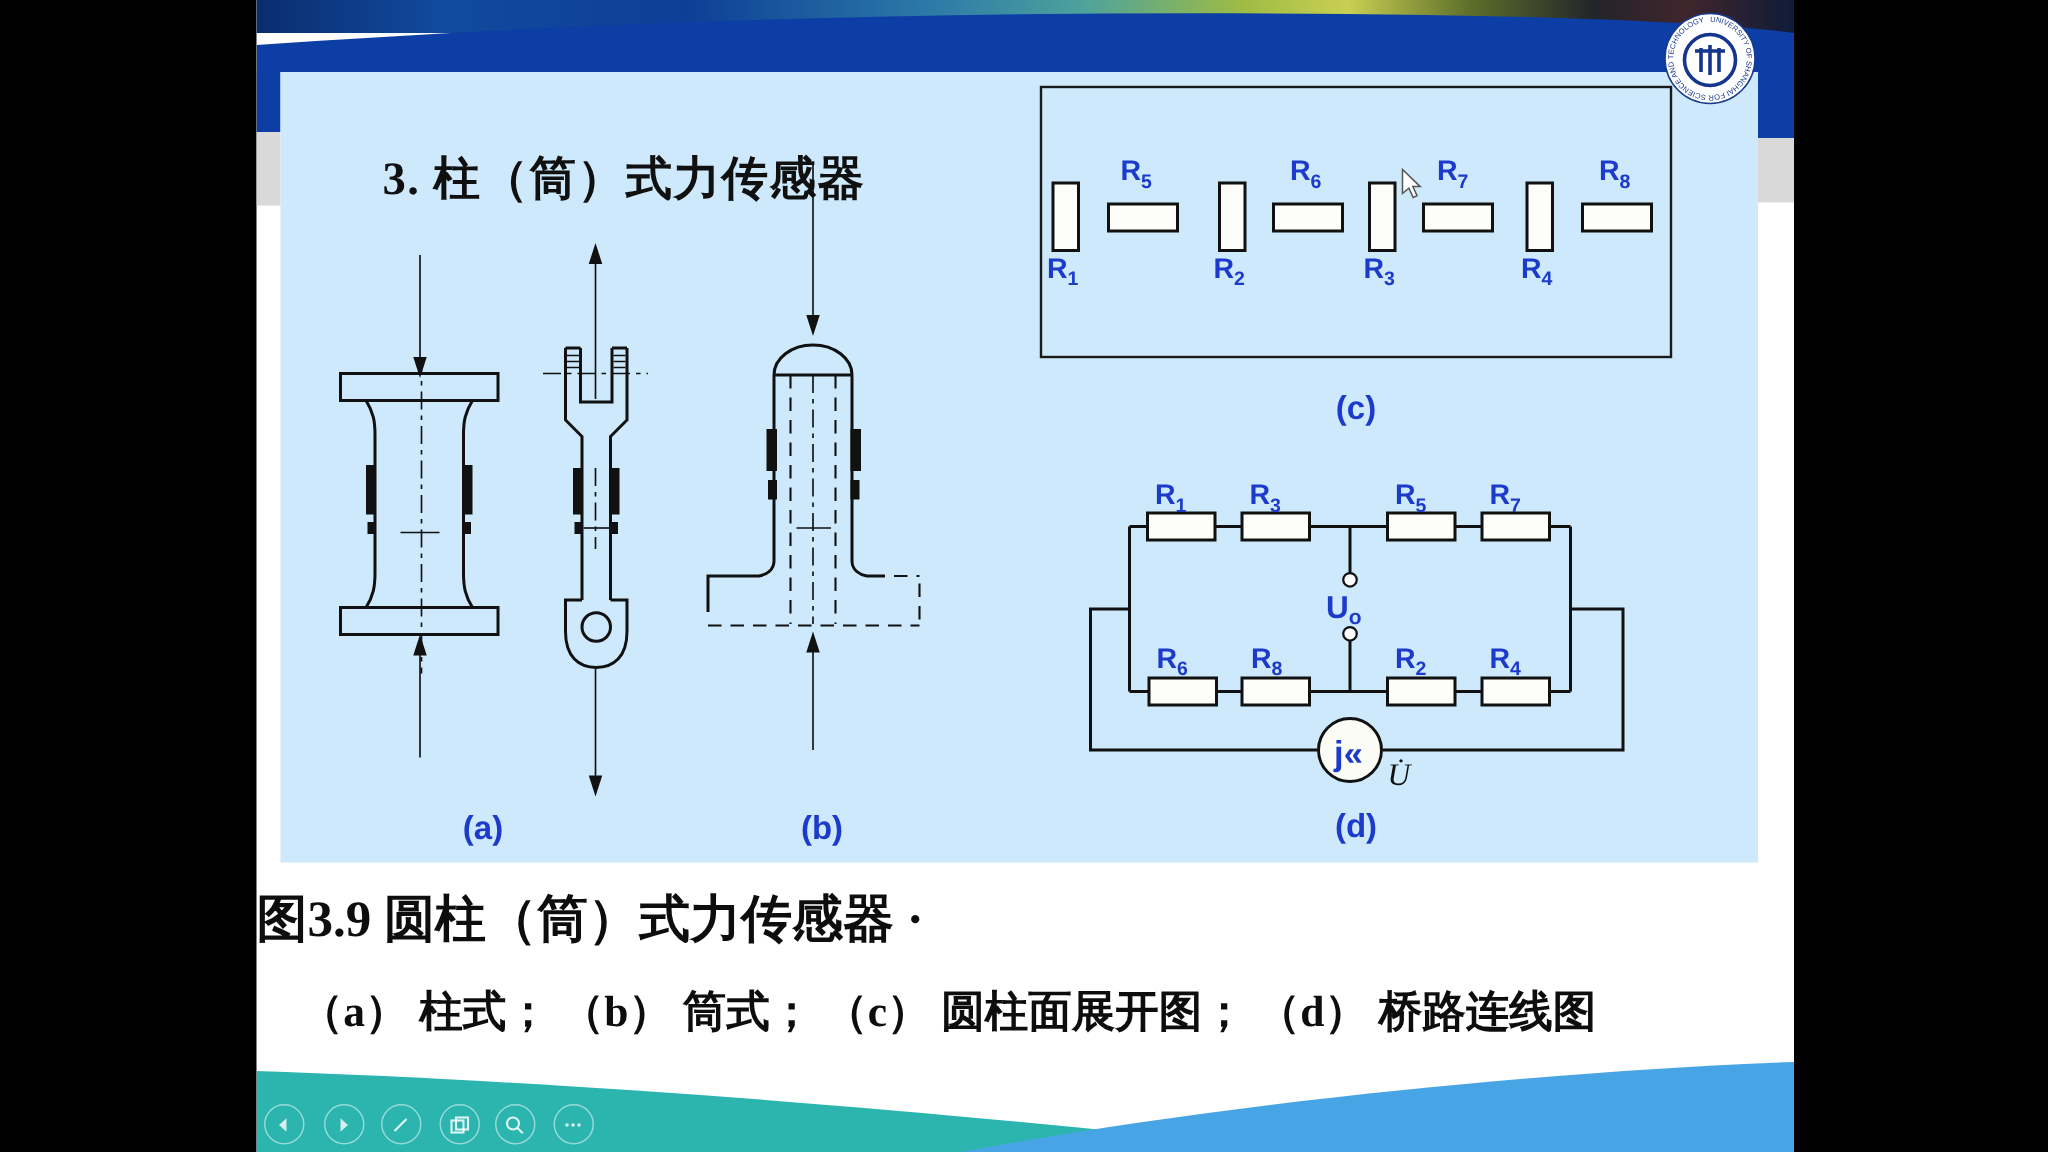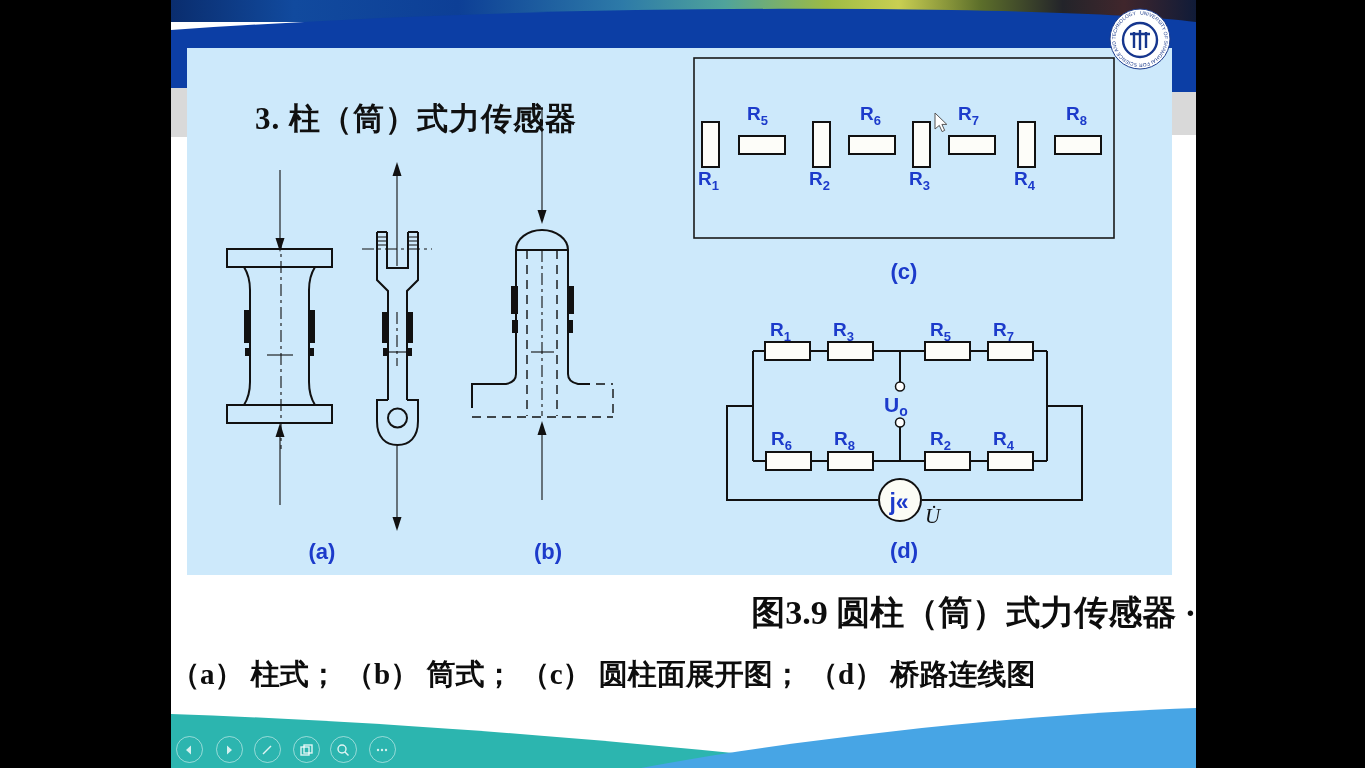--- a/index.html
+++ b/index.html
@@ -37,23 +37,23 @@
   .figs .src{fill:#fbfcf5;stroke:#111;stroke-width:2;}
   .figs text{stroke:none;}
   .rlab{font:bold 19px "Liberation Sans","DejaVu Sans",sans-serif;fill:#1c3bcb;}
   .rlab .sub{font-size:13px;}
   .uo{font:bold 21px "Liberation Sans","DejaVu Sans",sans-serif;fill:#1c3bcb;}
   .uo .sub{font-size:14px;}
   .figlab{font:bold 22px "Liberation Sans","DejaVu Sans",sans-serif;fill:#1c3bcb;text-anchor:middle;}
   .srcglyph{font:bold 23px "Liberation Sans","DejaVu Sans",sans-serif;fill:#1c3bcb;text-anchor:middle;}
   .udot{font:italic 21px "Liberation Serif","DejaVu Serif",serif;fill:#111;}
 
-  .caption1{position:absolute;left:0;top:590px;width:1025px;text-align:right;
+  .caption1{position:absolute;left:0;top:590px;width:1025px;text-align:left;
     font:bold 34px "Liberation Serif","DejaVu Serif",serif;color:#0d0d0d;}
-  .caption2{position:absolute;left:0;top:655px;width:922px;text-align:left;white-space:nowrap;
+  .caption2{position:absolute;left:0;top:655px;width:922px;text-align:center;white-space:nowrap;
     font:bold 29px "Liberation Serif","DejaVu Serif",serif;color:#0d0d0d;}
 
   .waves{position:absolute;left:0;top:698px;}
 
   .toolbar{position:absolute;left:0;top:0;width:0;height:0;}
   .tbtn{position:absolute;top:736px;width:27px;height:27px;border:1.5px solid rgba(255,255,255,.5);
     border-radius:50%;display:flex;align-items:center;justify-content:center;box-sizing:border-box;}
   .tbtn svg{stroke:rgba(255,255,255,.85);fill:none;stroke-width:1.4;}
   .logo-svg{position:absolute;left:937px;top:7px;}
   .cursor-svg{position:absolute;left:763px;top:112px;}

